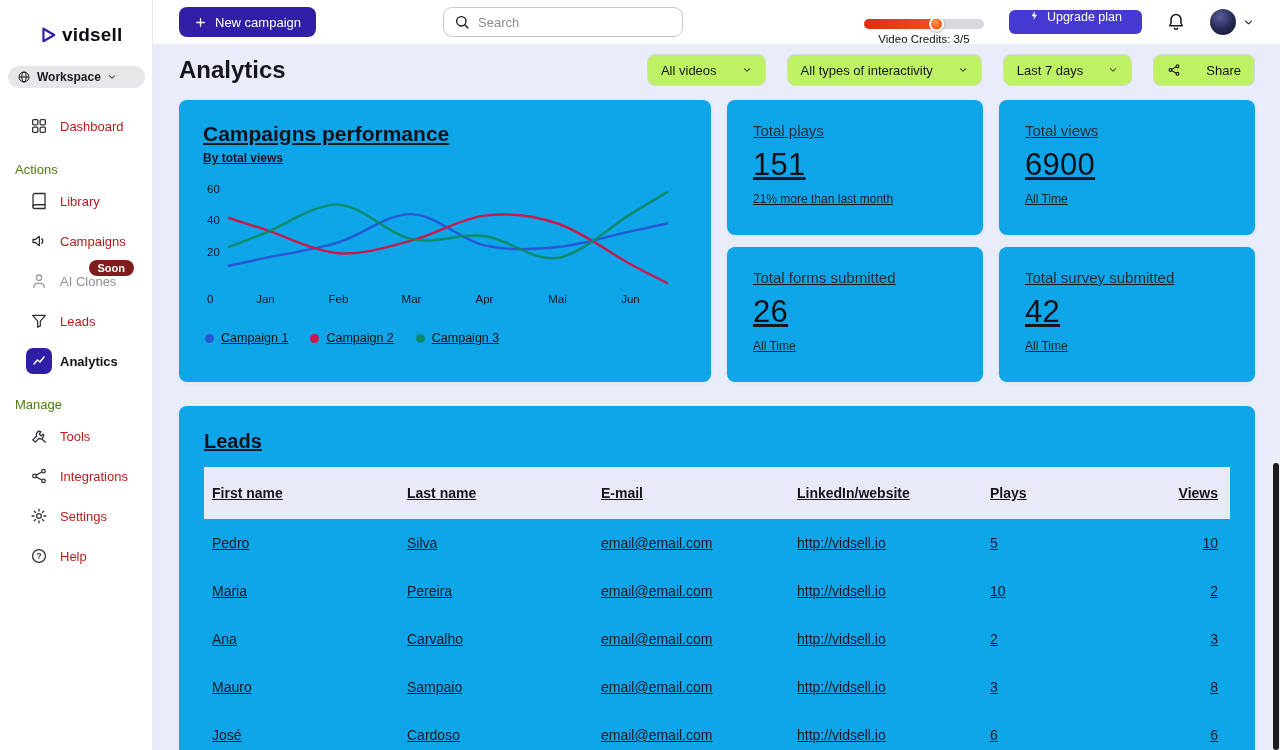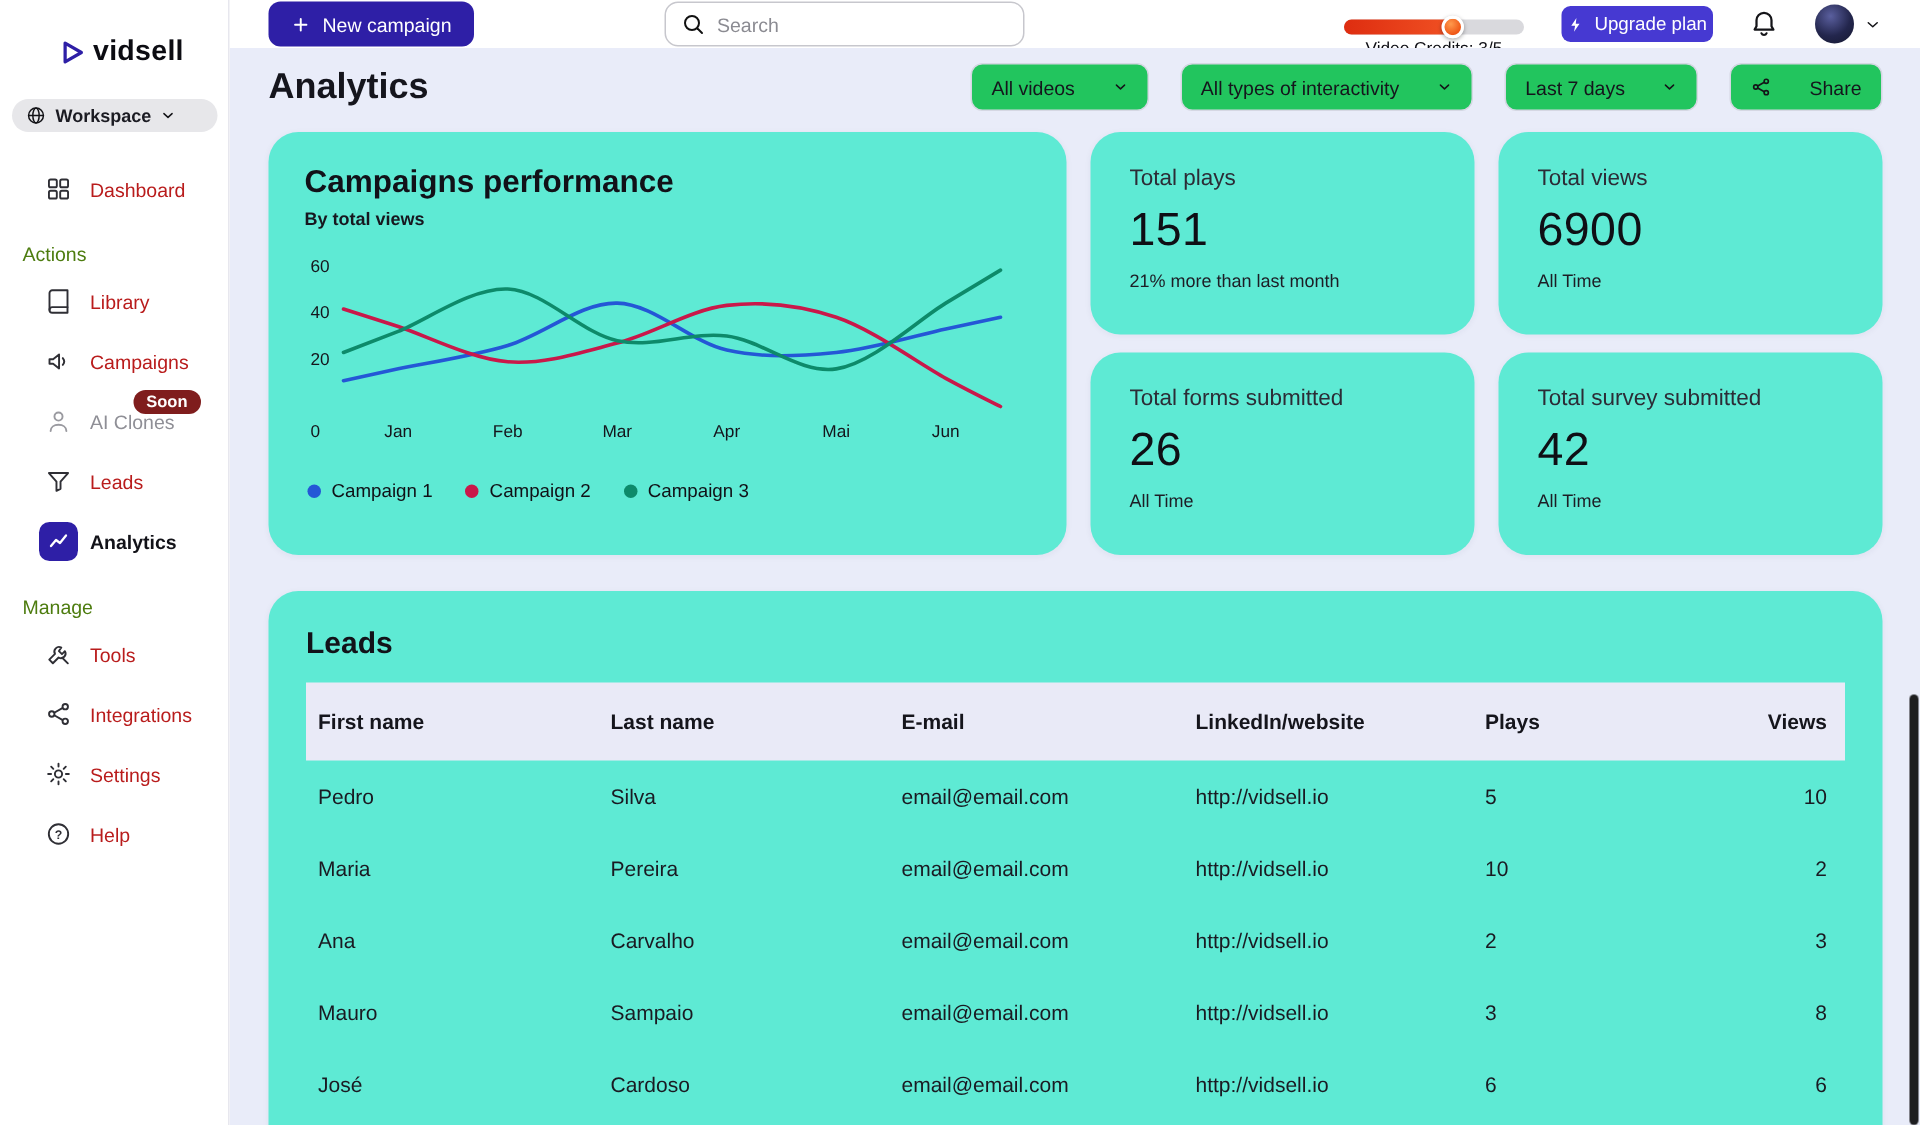--- a/index.html
+++ b/index.html
@@ -24,45 +24,45 @@
   .sicon { width:26px; height:26px; display:flex; align-items:center; justify-content:center; color:#2f2f35; }
   .slabel { font-size:13px; font-weight:500; color:#b91c1c; }
   .side-item.disabled .slabel { color:#8f8f96; }
   .side-item.disabled .sicon { color:#9a9aa0; }
   .side-item.active .slabel { font-weight:700; color:#121218; }
   .analytics-box { width:26px; height:26px; border-radius:7px; background:var(--indigo-dark); display:flex; align-items:center; justify-content:center; }
   .soon-badge { position:absolute; top:-1px; right:18px; background:#7f1d1d; color:#fff; font-size:11px; font-weight:700; padding:2px 9px; border-radius:10px; }
 
   
   .main { flex:1; display:flex; flex-direction:column; min-width:0; }
-  .topbar { height:32px; background:#fff; display:flex; align-items:center; padding:0 26px; flex-shrink:0; }
+  .topbar { height:44px; background:#fff; display:flex; align-items:center; padding:0 26px; flex-shrink:0; }
   .btn-new { height:30px; padding:0 15px; border:none; border-radius:8px; background:var(--indigo-dark); color:#fff; font-size:13px; font-weight:500; display:flex; align-items:center; gap:8px; cursor:pointer; font-family:inherit; }
   .search { width:240px; height:30px; border:1.4px solid #c7c7cd; border-radius:9px; display:flex; align-items:center; gap:8px; padding:0 10px; margin-left:127px; background:#fff; }
   .search input { border:none; outline:none; flex:1; font-size:13px; font-family:inherit; color:#17171f; background:transparent; }
   .search input::placeholder { color:#8b8b92; }
   .top-right { margin-left:auto; display:flex; align-items:center; gap:24px; }
   .credits { display:flex; flex-direction:column; align-items:center; gap:4px; width:122px;margin-top:19px; }
   .credits-bar { width:120px; height:10px; border-radius:6px; background:#d9d9dd; position:relative; }
   .credits-fill { height:100%; border-radius:6px; background:linear-gradient(90deg,#de2d10,#f05123); }
   .credits-knob { position:absolute; top:50%; transform:translateY(-50%); width:15px; height:15px; border-radius:50%; background:radial-gradient(circle at 38% 32%,#ff9a4d,#ef5716 70%); border:2.5px solid #fff; box-shadow:0 1px 3px rgba(0,0,0,.35); }
   .credits-label { font-size:11.5px; color:#0e0e14; }
-  .btn-upgrade { height:24px; padding:0 4px; border:none; border-radius:6px; background:var(--indigo); color:#fff; font-size:12.5px; font-weight:500; display:flex; align-items:center; gap:7px; cursor:pointer; font-family:inherit; }
+  .btn-upgrade { height:24px; padding:0 20px; border:none; border-radius:6px; background:var(--indigo); color:#fff; font-size:12.5px; font-weight:500; display:flex; align-items:flex-start; gap:7px; cursor:pointer; font-family:inherit; }
   .bell { display:flex; align-items:center; cursor:pointer; }
   .avatar-group { display:flex; align-items:center; gap:7px; cursor:pointer; }
   .avatar { width:26px; height:26px; border-radius:50%; background:radial-gradient(circle at 40% 30%,#5a5f9e 0%,#23264d 55%,#15172e 100%); }
 
   
   .content { flex:1; background:var(--page-bg); padding:10px 25px 0 26px; overflow:hidden; }
   .content-head { display:flex; align-items:center; height:32px; margin-bottom:14px; }
   .page-title { font-size:24px; font-weight:700; color:#15151d; }
   .filters { margin-left:auto; display:flex; align-items:center; gap:21px; }
-  .pill { height:32px; padding:0 13px; background:#22c55e; border:1px solid var(--border); border-radius:8px; font-size:13px; font-weight:500; color:#15151c; display:flex; align-items:center; gap:25px; cursor:pointer; font-family:inherit;text-align:right; }
+  .pill { height:32px; padding:0 13px; background:#bef264; border:1px solid var(--border); border-radius:8px; font-size:13px; font-weight:500; color:#15151c; display:flex; align-items:center; gap:25px; cursor:pointer; font-family:inherit;text-align:right; }
 
   .top-grid { display:flex; gap:16px; margin-bottom:24px; }
-  .card { background:#5eead4; border-radius:20px; box-shadow:0 1px 4px rgba(30,30,80,.05); }
+  .card { background:#0ea5e9; border-radius:8px; box-shadow:0 1px 4px rgba(30,30,80,.05);text-decoration:underline; }
   .chart-card { width:532px; height:282px; padding:22px 24px; flex-shrink:0; }
   .chart-title { font-size:21px; font-weight:700; color:#111118; }
   .chart-sub { font-size:12px; font-weight:700; color:#17171f; margin-top:5px; }
   .chart-wrap { margin-top:14px; }
   svg text.tick { font-size:11.5px; fill:#15151c; font-family:"Liberation Sans","DejaVu Sans",sans-serif; }
   .legend { display:flex; gap:22px; margin-top:18px; padding-left:2px; }
   .legend-item { display:flex; align-items:center; gap:7px; font-size:12.5px; font-weight:500; color:#101016; }
   .dot { width:9px; height:9px; border-radius:50%; display:inline-block; }
 
   .stats-grid { flex:1; display:grid; grid-template-columns:1fr 1fr; gap:12px 16px; }

